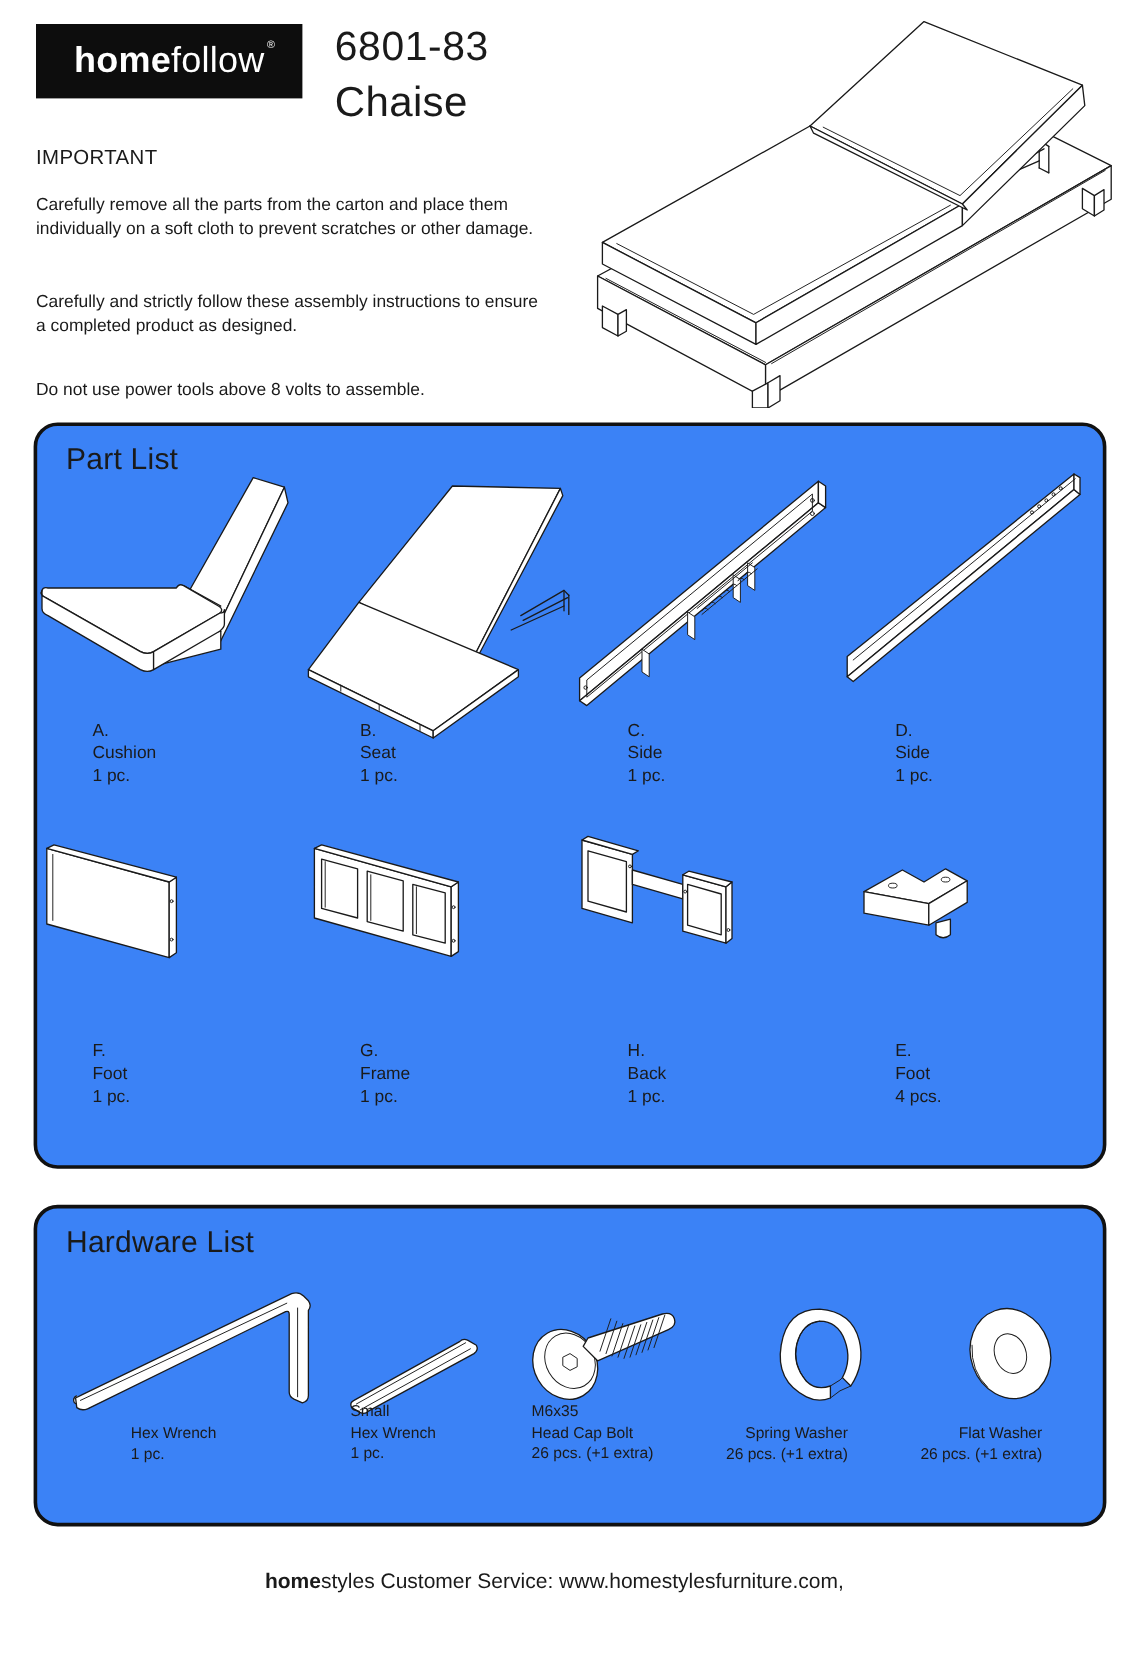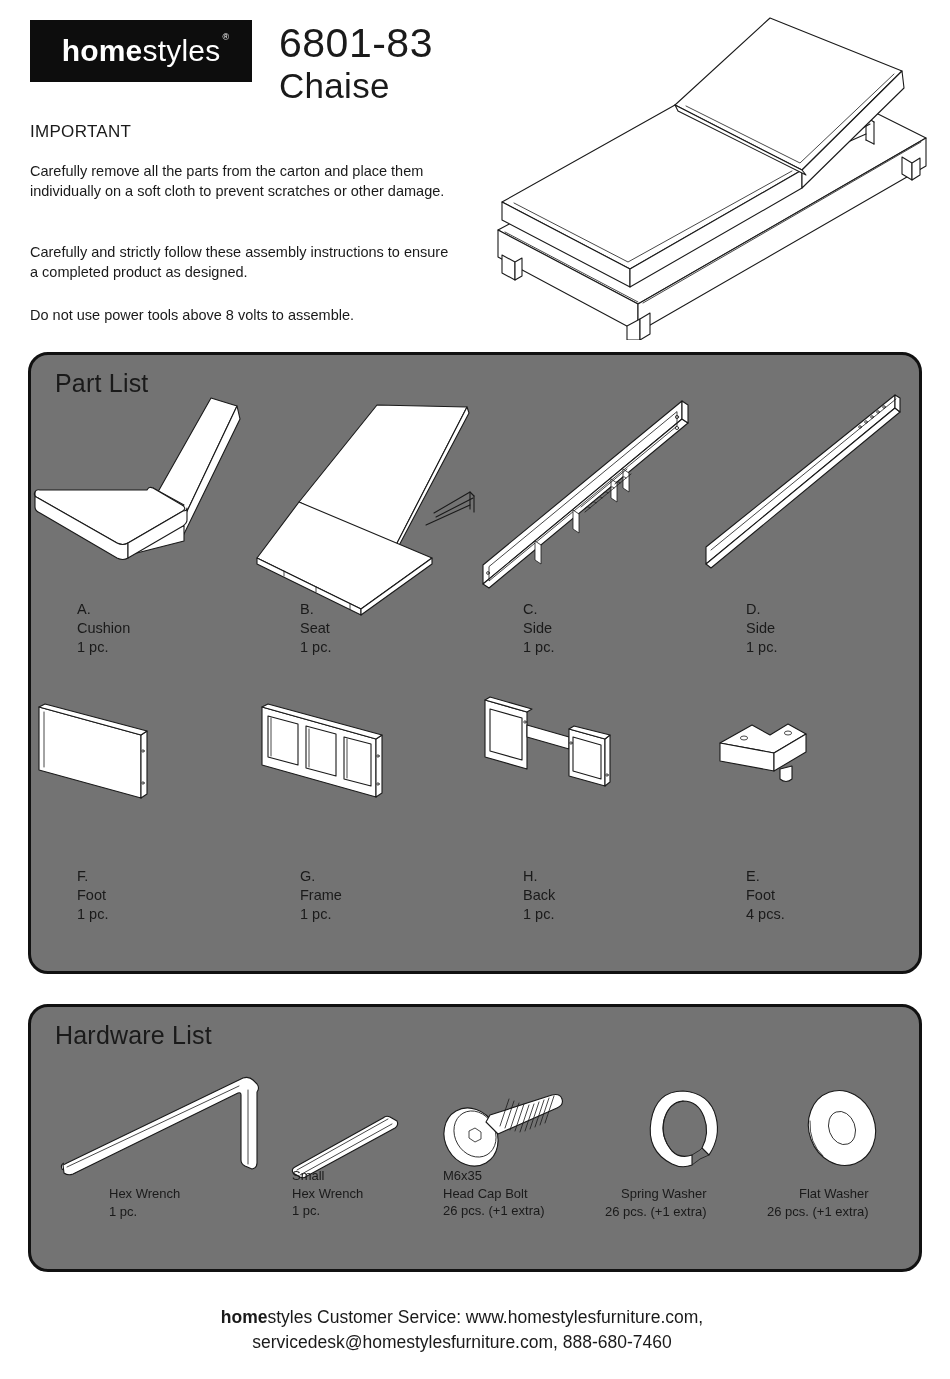--- a/index.html
+++ b/index.html
@@ -38,21 +38,21 @@
   #logo-reg {
     position: absolute;
     top: -2px; right: -9px;
     font-size: 9px;
     color: #ffffff;
   }
 
   #model-number {
     position: absolute;
     left: 279px; top: 20px;
-    font-size: 41px;
+    font-size: 34px;
     font-weight: 400;
     letter-spacing: .5px;
   }
   #product-title {
     position: absolute;
     left: 279px; top: 66px;
     font-size: 35px;
     font-weight: 400;
     letter-spacing: .3px;
   }
@@ -66,38 +66,38 @@
   }
   .note {
     position: absolute;
     left: 30px;
     width: 420px;
     font-size: 14.5px;
     line-height: 20px;
   }
   #note-1 { top: 161px; }
   #note-2 { top: 242px; }
-  #note-3 { top: 305px; }
+  #note-3 { top: 315px; }
 
   
   #hero-illustration {
     position: absolute;
     left: 462px; top: 14px;
     width: 472px; height: 326px;
   }
 
   
   .section-box {
     position: absolute;
     left: 28px;
     width: 894px;
     border: 3px solid #111111;
     border-radius: 20px;
     box-sizing: border-box;
-    background: #737373;
+    background: #3b82f6;
   }
   #part-list-box { top: 352px; height: 622px; }
   #hardware-list-box { top: 1004px; height: 268px; }
 
   .section-title {
     position: absolute;
     left: 24px; top: 14px;
     font-size: 25px;
     font-weight: 400;
     letter-spacing: .2px;
@@ -169,21 +169,21 @@
   .ln-thin { fill: none; stroke: #1a1a1a; stroke-width: .8; stroke-linejoin: round; stroke-linecap: round; }
   .fillw { fill: #ffffff; stroke: #1a1a1a; stroke-width: 1.1; stroke-linejoin: round; }
   .fillw-thin { fill: #ffffff; stroke: #1a1a1a; stroke-width: .8; stroke-linejoin: round; }
 </style>
 </head>
 <body>
 
 <div id="header">
 
   <div id="logo-box">
-    <span id="logo-text"><span class="b">home</span><span class="l">styles</span><span id="logo-reg">®</span></span>
+    <span id="logo-text"><span class="b">home</span><span class="l">follow</span><span id="logo-reg">®</span></span>
   </div>
 
   <div id="model-number">6801-83</div>
   <div id="product-title">Chaise</div>
 
   <div id="important-heading">IMPORTANT</div>
   <div class="note" id="note-1">Carefully remove all the parts from the carton and place them individually on a soft cloth to prevent scratches or other damage.</div>
   <div class="note" id="note-2">Carefully and strictly follow these assembly instructions to ensure a completed product as designed.</div>
   <div class="note" id="note-3">Do not use power tools above 8 volts to assemble.</div>
 
@@ -566,14 +566,13 @@
       <div class="hw-label" style="left:2px; top:128px;text-align:right;">
         <span class="l2">Flat Washer</span>
         <span class="l2">26 pcs. (+1 extra)</span>
       </div>
     </div>
   </div>
 </div>
 
 <div id="footer">
   <div><span class="bold">home</span><span>styles Customer Service: www.homestylesfurniture.com,</span></div>
-  <div>servicedesk@homestylesfurniture.com, 888-680-7460</div>
 </div>
 
 </body></html>

